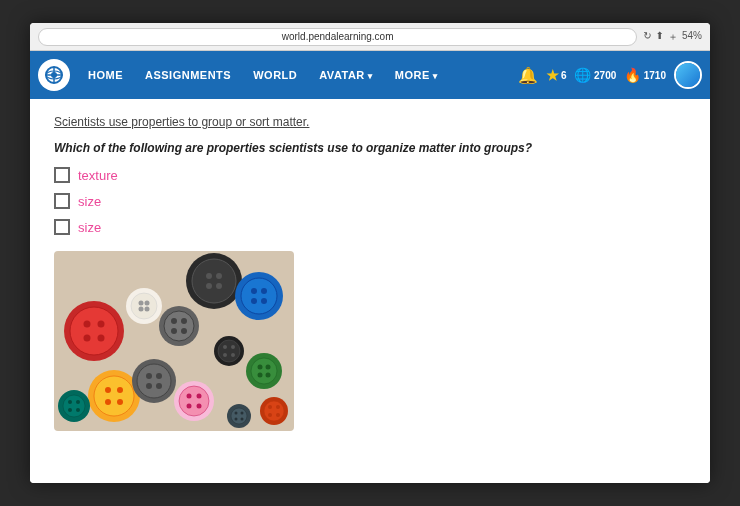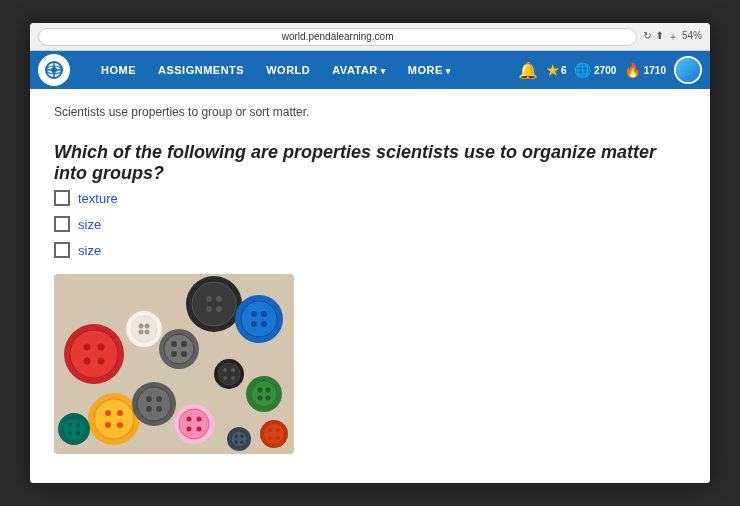--- a/index.html
+++ b/index.html
@@ -52,25 +52,25 @@
     .browser-icons {
       display: flex;
       gap: 4px;
       font-size: 10px;
       color: #555;
     }
 
     
     .nav-bar {
       background: #1a6bb5;
-      height: 38px;
+      height: 48px;
       display: flex;
       align-items: center;
       padding: 0 8px;
-      gap: 13px;
+      gap: 0;
     }
 
     .nav-logo {
       width: 32px;
       height: 32px;
       background: #fff;
       border-radius: 50%;
       display: flex;
       align-items: center;
       justify-content: center;
@@ -138,43 +138,44 @@
     .content {
       background: #fff;
       padding: 16px 24px;
       height: calc(460px - 28px - 38px);
       overflow-y: auto;
     }
 
     .intro-text {
       font-size: 12px;
       color: #444;
-      margin-bottom: 23px;
+      margin-bottom: 12px;
+      text-decoration: underline;
     }
 
     .question {
-      font-size: 18px;
+      font-size: 12px;
       font-weight: bold;
       color: #222;
-      margin-bottom: 6px;
+      margin-bottom: 12px;
       font-style: italic;
     }
 
     .options-list {
       list-style: none;
       margin-bottom: 16px;
     }
 
     .option-item {
       display: flex;
       align-items: center;
       gap: 8px;
       margin-bottom: 10px;
       font-size: 13px;
-      color: #1d4ed8;
+      color: #ec4899;
     }
 
     .checkbox {
       width: 16px;
       height: 16px;
       border: 2px solid #666;
       background: #fff;
       flex-shrink: 0;
       cursor: pointer;
     }

